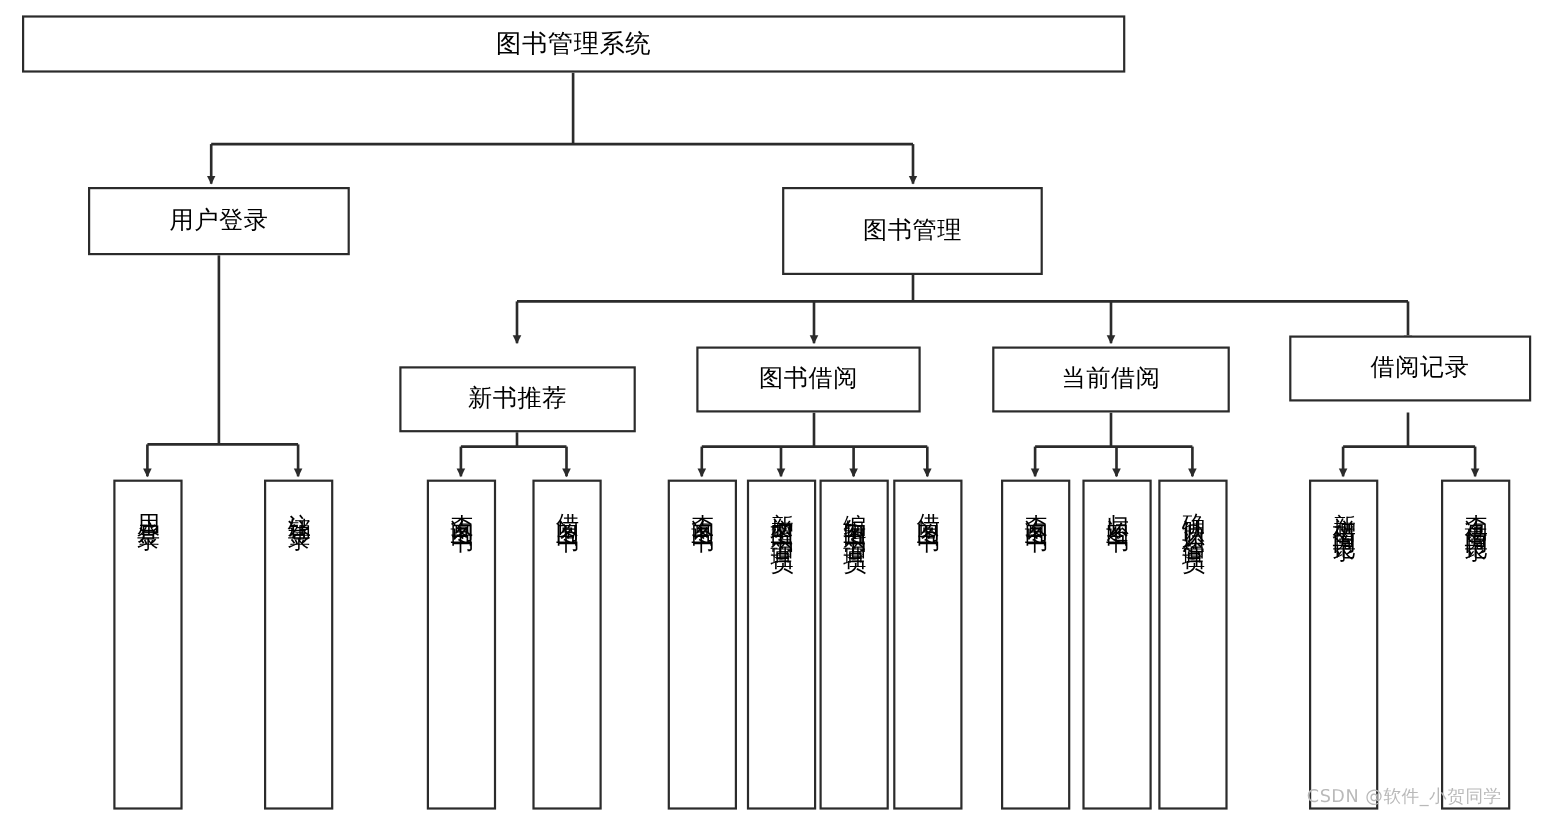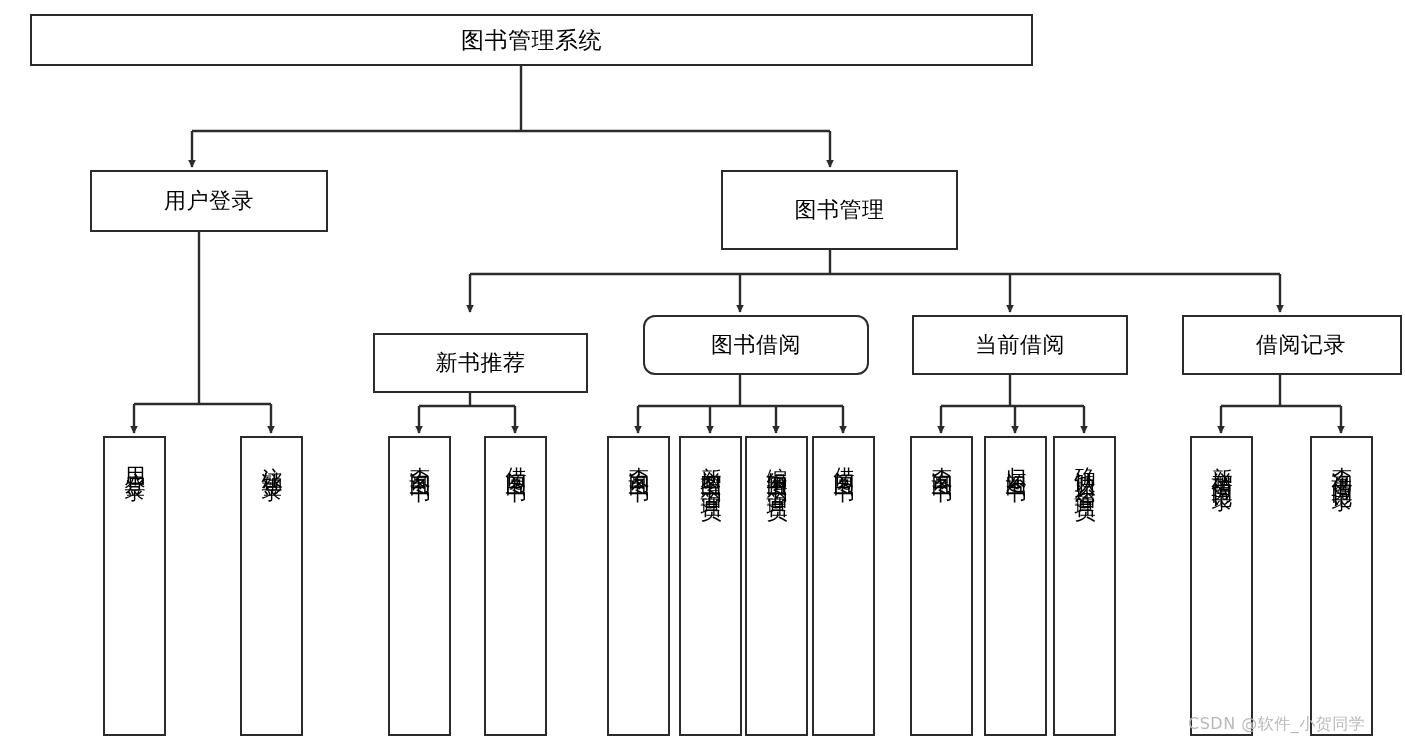--- a/index.html
+++ b/index.html
@@ -17,21 +17,20 @@
     background:#ffffff;
     border:2.2px solid #2b2b2b;
     display:flex;
     align-items:center;
     justify-content:center;
     line-height:1.08;
   }
   .node.h{                
     font-size:22px;
     letter-spacing:0.5px;
-    margin-left:10px;
   }
   .node.v{                
     font-size:21px;
     align-items:flex-start;
     justify-content:center;
     padding-top:12px;
   }
   .node.v .vtxt{
     writing-mode:vertical-rl;
     text-orientation:upright;
@@ -107,23 +106,23 @@
       <path d="M1341,406 L1341,433" marker-end="url(#arrow)"></path>
     </g>
   </svg>
 
   <div class="node h title" style="left: 20px; top: 14px; width: 1003px; height: 52px;">图书管理系统</div>
 
   <div class="node h" style="left: 80px; top: 170px; width: 238px; height: 62px;">用户登录</div>
   <div class="node h" style="left: 711px; top: 170px; width: 237px; height: 80px;">图书管理</div>
 
   <div class="node h" style="left: 363px; top: 333px; width: 215px; height: 60px;">新书推荐</div>
-  <div class="node h" style="left: 633px; top: 315px; width: 226px; height: 60px; border-radius: 12px;">图书借阅</div>
+  <div class="node h" style="left: 633px; top: 315px; width: 204px; height: 60px;">图书借阅</div>
   <div class="node h" style="left: 902px; top: 315px; width: 216px; height: 60px;">当前借阅</div>
-  <div class="node h" style="left: 1172px; top: 315px; width: 220px; height: 60px; padding-left: 18px;">借阅记录</div>
+  <div class="node h" style="left: 1172px; top: 305px; width: 220px; height: 60px; padding-left: 18px;">借阅记录</div>
 
   <div class="node v" style="left: 103px; top: 436px; width: 63px; height: 300px;">
     <span class="vtxt">用户登录</span>
     </div>
   <div class="node v" style="left: 240px; top: 436px; width: 63px; height: 300px;">
     <span class="vtxt">注销登录</span>
     </div>
   <div class="node v" style="left: 388px; top: 436px; width: 63px; height: 300px;">
     <span class="vtxt">查询图书</span>
     </div>

